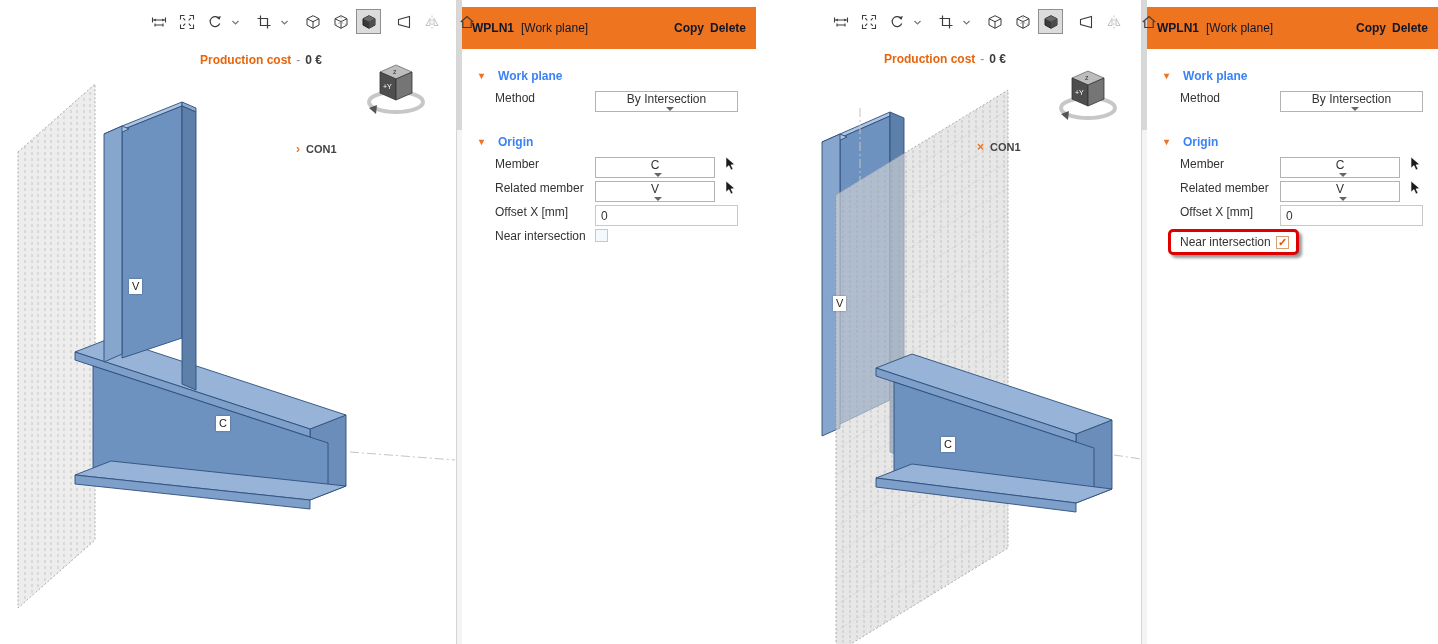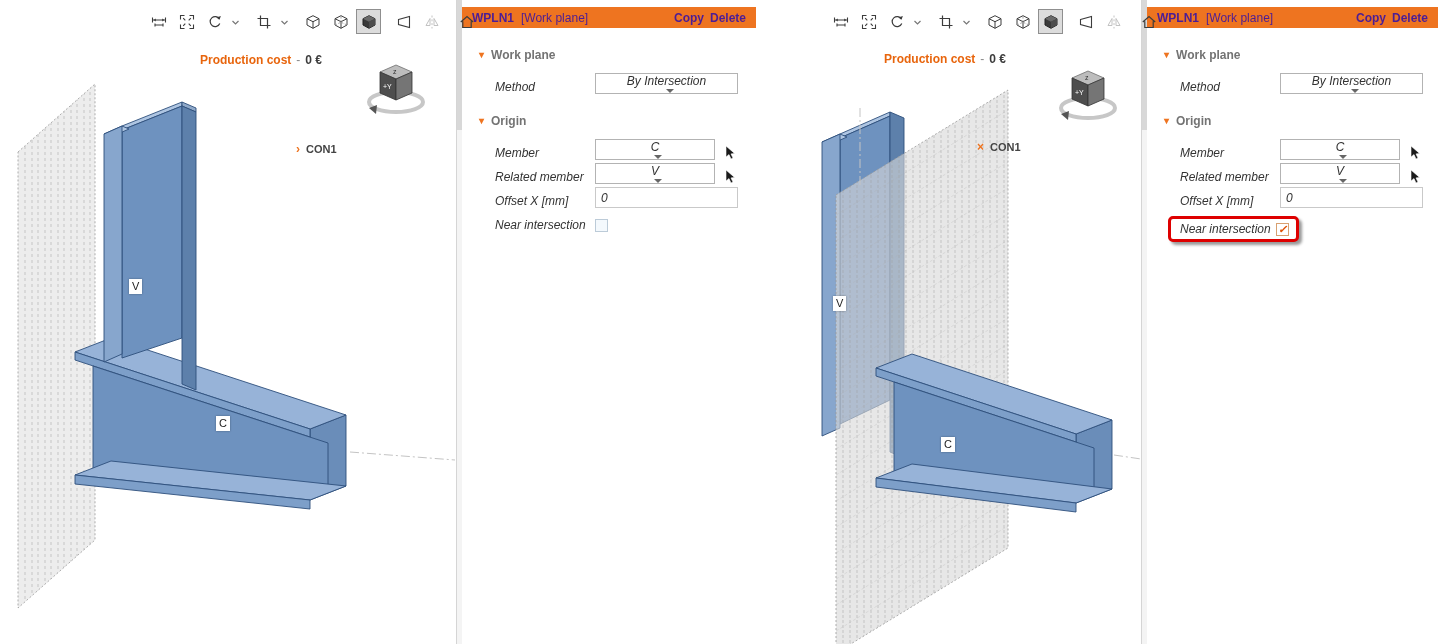--- a/index.html
+++ b/index.html
@@ -32,29 +32,29 @@
   .mem-label { position:absolute; font-size:11px; line-height:15px; background:#fff; padding:0 3px; color:#222; z-index:3; box-shadow:0 0 2px rgba(0,0,0,.35); }
   .nav-cube { position:absolute; z-index:4; cursor:pointer; }
 
   
   .panel { position:relative; background:#fff; height:644px; border-left:1px solid #d5d5d5; font-size:12px; color:#333; }
   .pan-left  { width:300px; }
   .pan-right { width:297px; }
   .panel-scrollbar { position:absolute; left:0; top:0; width:5px; height:644px; background:#f4f4f4; }
   .panel-scrollbar .thumb { width:5px; height:130px; background:#d8d8d8; }
 
-  .panel-header { margin:7px 0 0 5px; height:21px; background:#ee7420; color:#4c1d95; display:flex; align-items:center; padding:0 10px; }
+  .panel-header { margin:7px 0 0 5px; height:42px; background:#ee7420; color:#0f172a; display:flex; align-items:center; padding:0 10px; }
   .panel-header .code { font-weight:bold; margin-right:7px; }
   .panel-header .actions { margin-left:auto; display:flex; gap:6px; }
   .hdr-btn { font-weight:bold; cursor:pointer; }
 
-  .section-header { display:flex; align-items:flex-end; gap:7px; margin:20px 0 8px 22px; font-weight:bold; color:#737373; cursor:pointer; }
+  .section-header { display:flex; align-items:flex-end; gap:14px; margin:20px 0 8px 22px; font-weight:bold; color:#3b82f6; cursor:pointer; }
   .sec-chev::before { content:"▾"; color:#ee7420; font-size:10px; position:relative; top:-1px; }
 
-  .field-row { display:flex; align-items:flex-end; margin-left:38px; height:24px;font-style:italic; }
+  .field-row { display:flex; align-items:flex-start; margin-left:38px; height:24px; }
   .field-label { width:100px; color:#333; }
   .combo { height:21px; border:1px solid #b3b3b3; background:#fff; display:flex; align-items:center; justify-content:space-between; padding:0 5px; cursor:pointer;flex-direction:column; }
   .combo.w143 { width:143px; }
   .combo.w120 { width:120px; }
   .combo-chev { width:0; height:0; border-left:4px solid transparent; border-right:4px solid transparent; border-top:4px solid #666; margin-left:6px; }
   .textbox { width:143px; height:21px; border:1px solid #c9c9c9; background:#fff; display:flex; align-items:center; padding:0 5px; }
   .pointer-icon { margin-left:9px; display:flex; }
 
   .checkbox { width:13px; height:13px; border:1px solid #bccbd8; background:#f4f9fd; display:flex; align-items:center; justify-content:center; cursor:pointer; }
   .checkbox.checked { border-color:#d8a070; background:#fff; }

